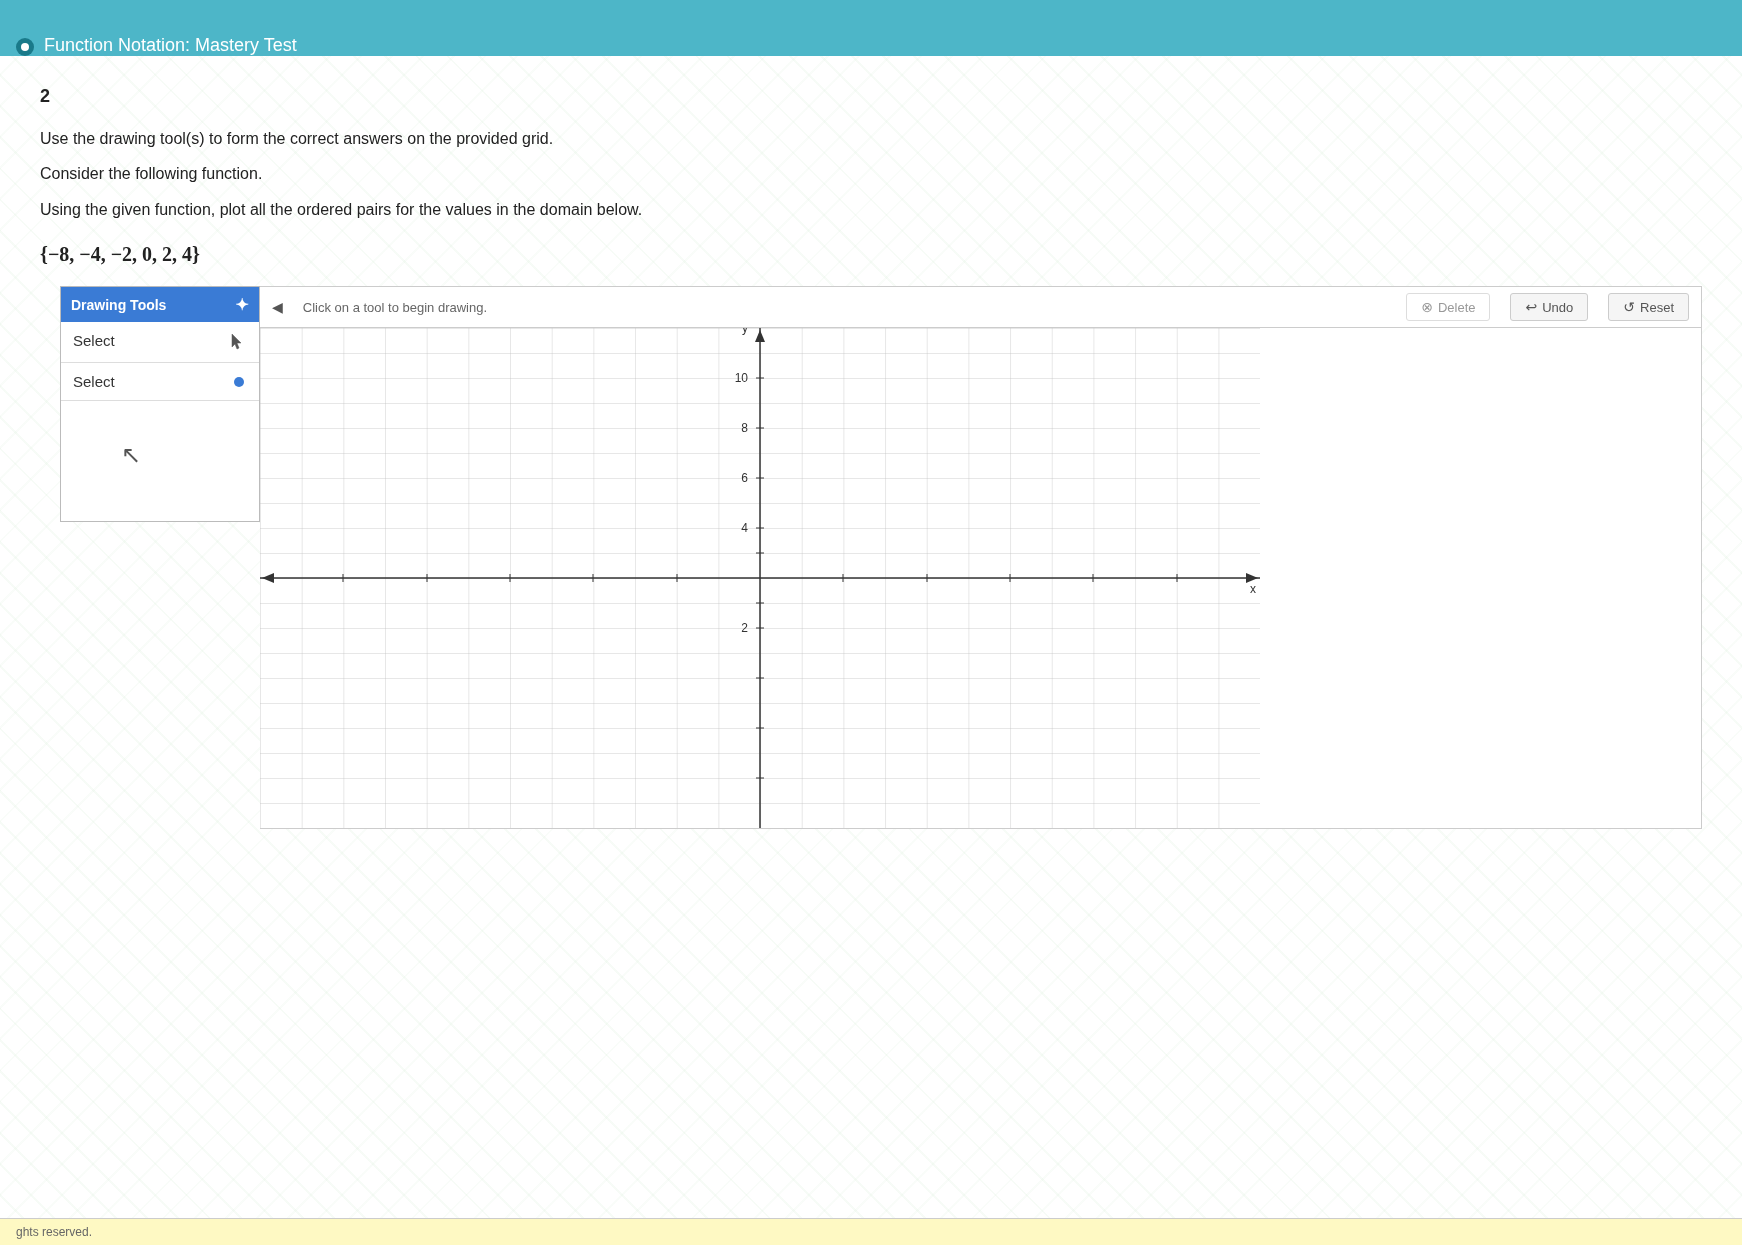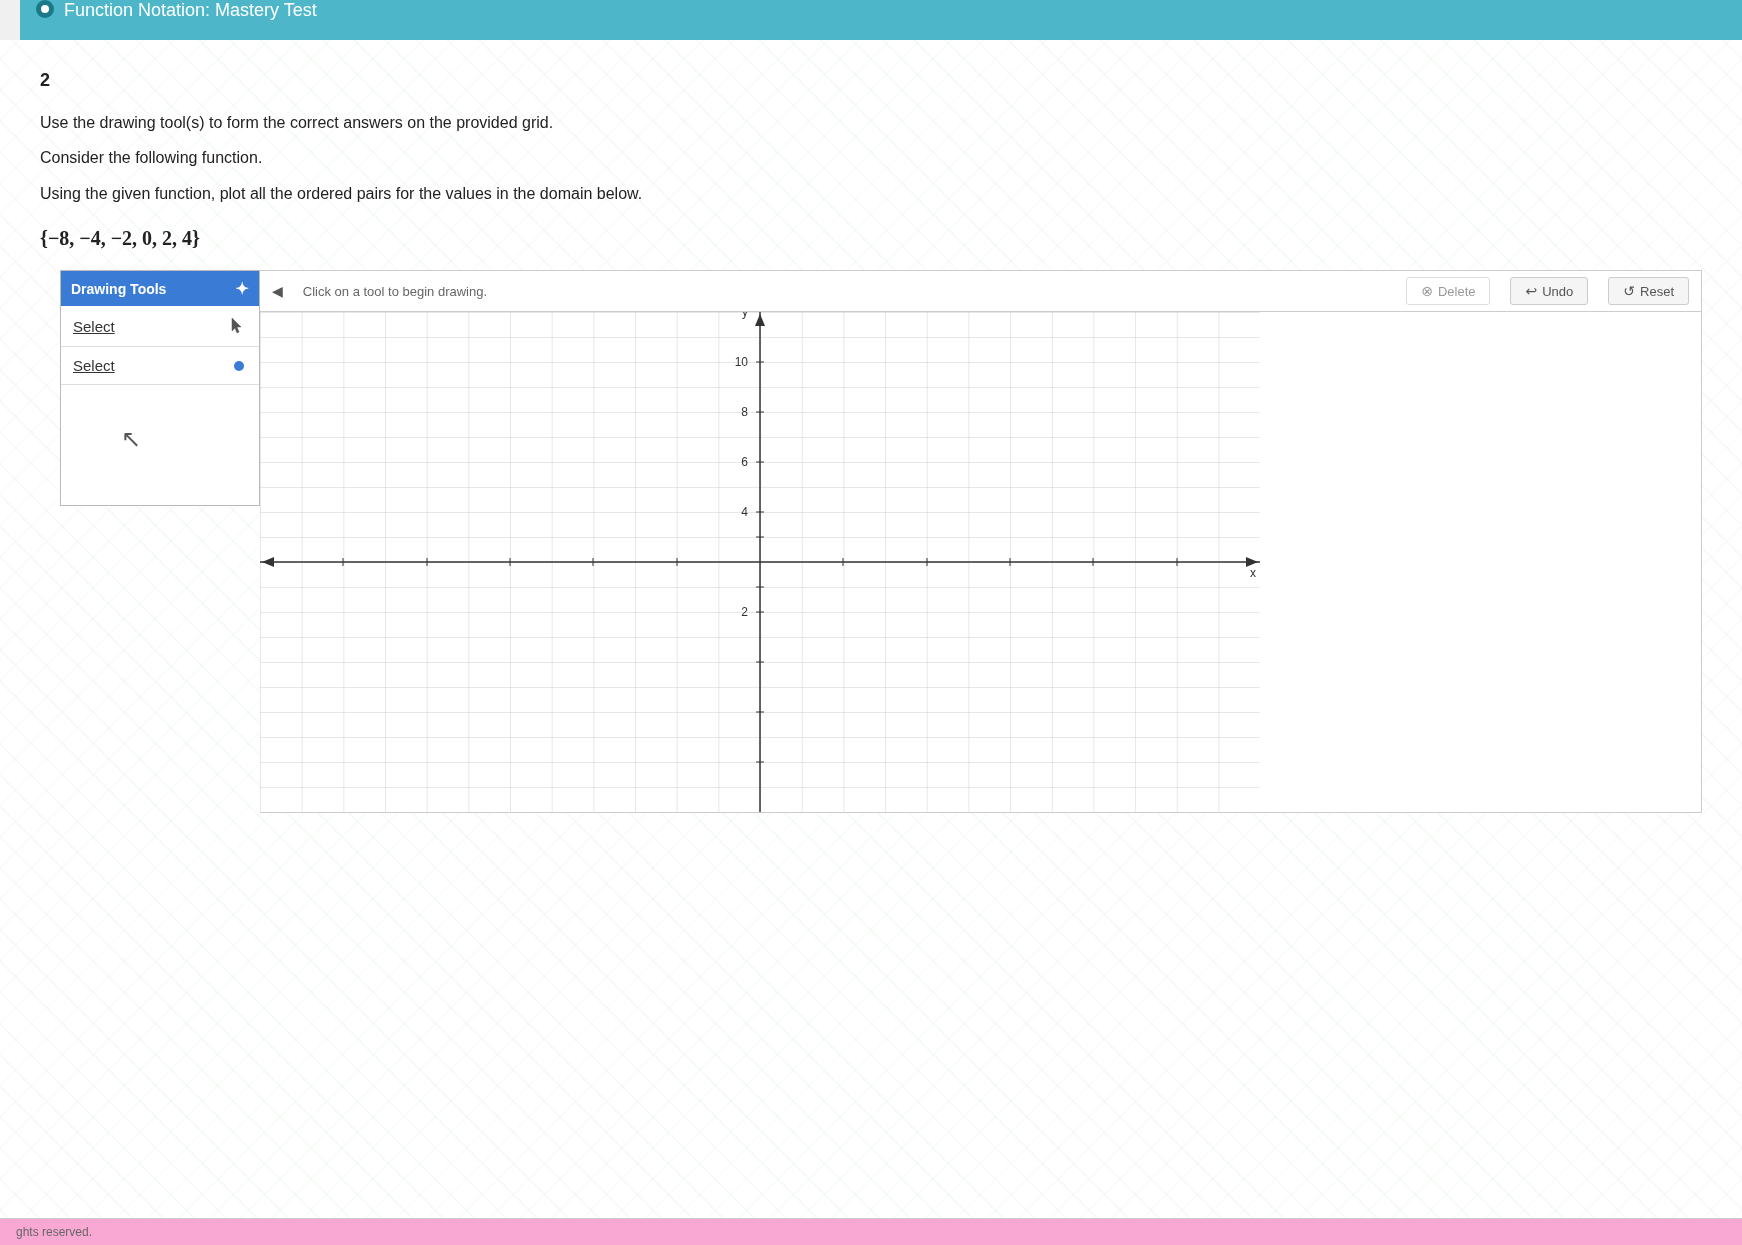--- a/index.html
+++ b/index.html
@@ -7,26 +7,25 @@
       font-family: Arial, sans-serif;
       background: #f0f0f0;
       min-height: 1245px;
       min-width: 1742px;
       overflow: hidden;
     }
 
     
     .top-bar {
       display: flex;
-      align-items: flex-start;
+      align-items: flex-end;
       background: #4db6c8;
-      height: 40px;
+      height: 56px;
       padding: 0 16px;
       gap: 10px;
-      margin-left: 20px;
     }
     .top-bar-circle {
       width: 18px; height: 18px;
       border-radius: 50%;
       background: #1a7a8a;
       display: flex; align-items: center; justify-content: center;
     }
     .top-bar-title {
       color: white;
       font-size: 18px;
@@ -128,28 +127,26 @@
       gap: 46px;
     }
 
     .drawing-tools-header .pin-icon {
       color: white;
       font-size: 16px;
     }
 
     .tool-row {
       display: flex;
-      align-items: center;
       padding: 10px 12px;
       border-bottom: 1px solid #ddd;
       cursor: pointer;
       font-size: 15px;
       color: #333;
       justify-content: space-between;
-      text-decoration: underline;
     }
 
     .tool-icon {
       display: flex;
       align-items: center;
       justify-content: center;
     }
 
     
     .grid-section {
@@ -210,21 +207,21 @@
     .graph-svg {
       display: block;
     }
 
     
     .footer {
       position: fixed;
       bottom: 0;
       left: 0;
       width: 100%;
-      background: #f9a8d4;
+      background: #fef9c3;
       padding: 6px 16px;
       font-size: 12px;
       color: #666;
       border-top: 1px solid #ccc;
     }
   </style>
 </head>
 <body>
 
 <div class="top-bar">

